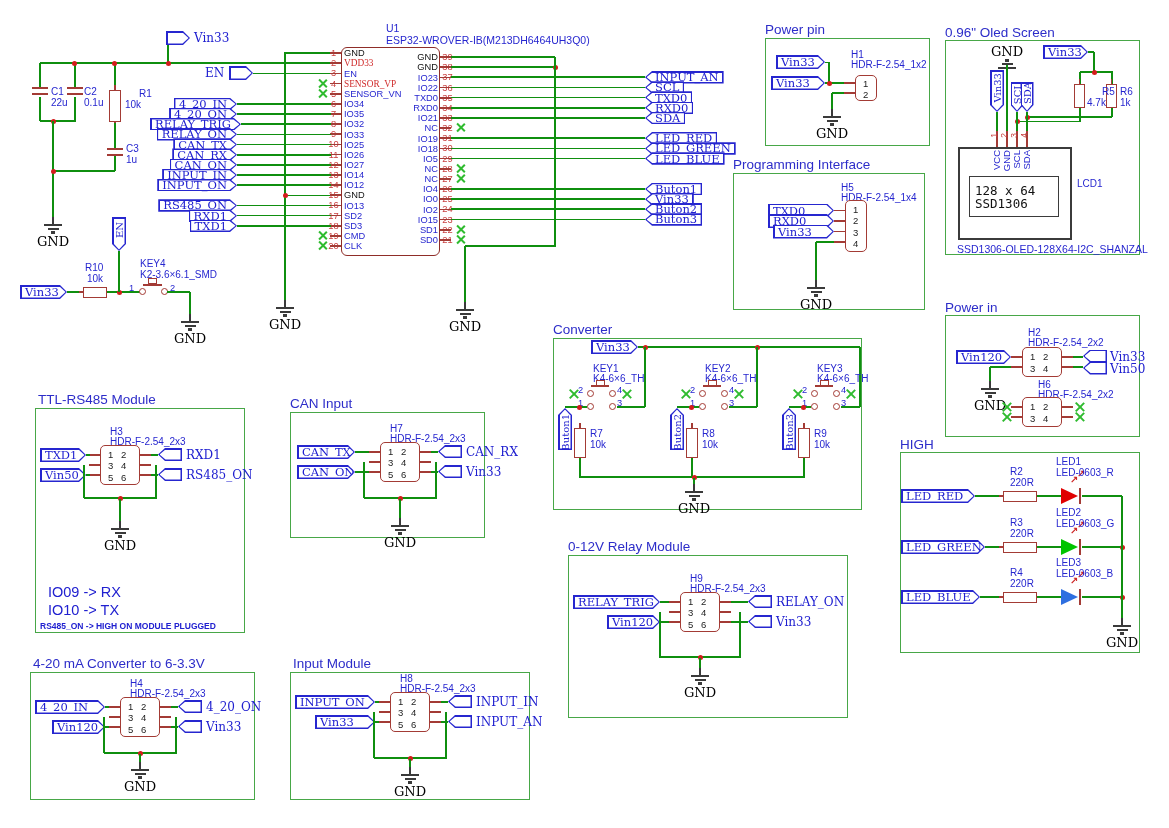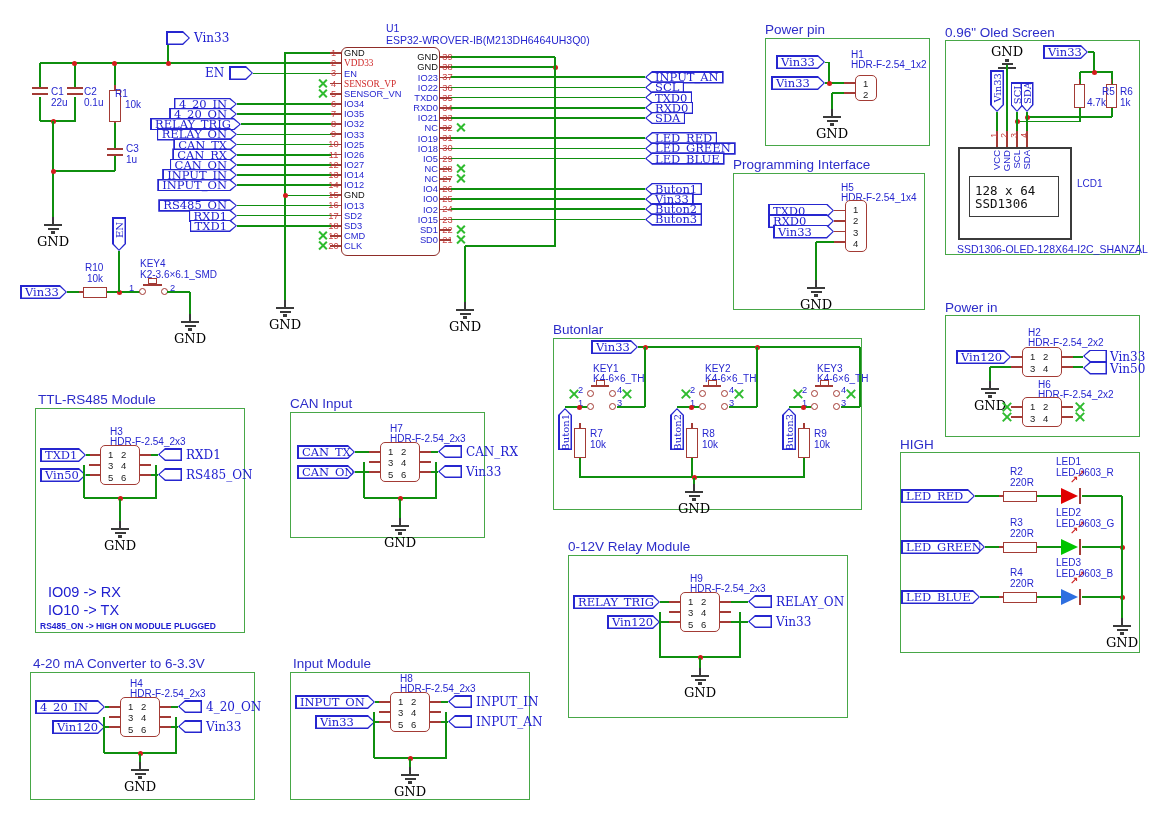--- a/index.html
+++ b/index.html
@@ -110,21 +110,21 @@
   <b class="dot" style="left:165.5px;top:60.5px"></b>
   <b class="plate" style="left:32px;top:87px"></b>
   <b class="plate" style="left:32px;top:93px"></b>
   <b class="plate" style="left:67px;top:87px"></b>
   <b class="plate" style="left:67px;top:93px"></b>
   <span class="cl" style="left:51px;top:86px">C1</span>
   <span class="cl" style="left:51px;top:97px">22u</span>
   <span class="cl" style="left:84px;top:86px">C2</span>
   <span class="cl" style="left:84px;top:97px">0.1u</span>
   <div class="res vres" style="left:109px;top:90px;width:12px;height:32px"></div>
-  <span class="cl" style="left:115px;top:88px">R1</span>
+  <span class="cl" style="left:139px;top:88px">R1</span>
   <span class="cl" style="left:125px;top:99px">10k</span>
   <b class="w v" style="left:39.1px;top:97px;height:24px"></b>
   <b class="w v" style="left:74.1px;top:97px;height:24px"></b>
   <b class="w h" style="left:40px;top:120.3px;width:36px"></b>
   <b class="dot" style="left:50.5px;top:118.5px"></b>
   <b class="w v" style="left:52.2px;top:121px;height:96px"></b>
   <b class="w v" style="left:114.1px;top:123px;height:25px"></b>
   <b class="plate" style="left:107px;top:148px"></b>
   <b class="plate" style="left:107px;top:154px"></b>
   <span class="cl" style="left:126px;top:143px">C3</span>
@@ -863,21 +863,21 @@
   <b class="w h" style="left:816px;top:241.2px;width:18px"></b>
   <b class="w v" style="left:815.2px;top:242px;height:38px"></b>
   <div class="gnd" style="left:798px;top:280px">
       <i>
         <s></s>
         <u></u>
       </i>
       <em>GND</em>
     </div>
 
-  <span class="btitle" style="left:553px;top:322px">Butonlar</span>
+  <span class="btitle" style="left:553px;top:322px">Converter</span>
   <div class="mbox" style="left:553px;top:338px;width:309px;height:172px"></div>
   <div class="fr" style="left:591px;top:340px;width:47px">
       <s></s>
       <em>Vin33</em>
     </div>
   <b class="w h" style="left:638px;top:346.4px;width:222px"></b>
   <b class="dot" style="left:642.5px;top:344.7px"></b>
   <b class="dot" style="left:754.5px;top:344.7px"></b>
   <b class="w v" style="left:644.2px;top:347px;height:60px"></b>
   <b class="w v" style="left:756.2px;top:347px;height:60px"></b>

